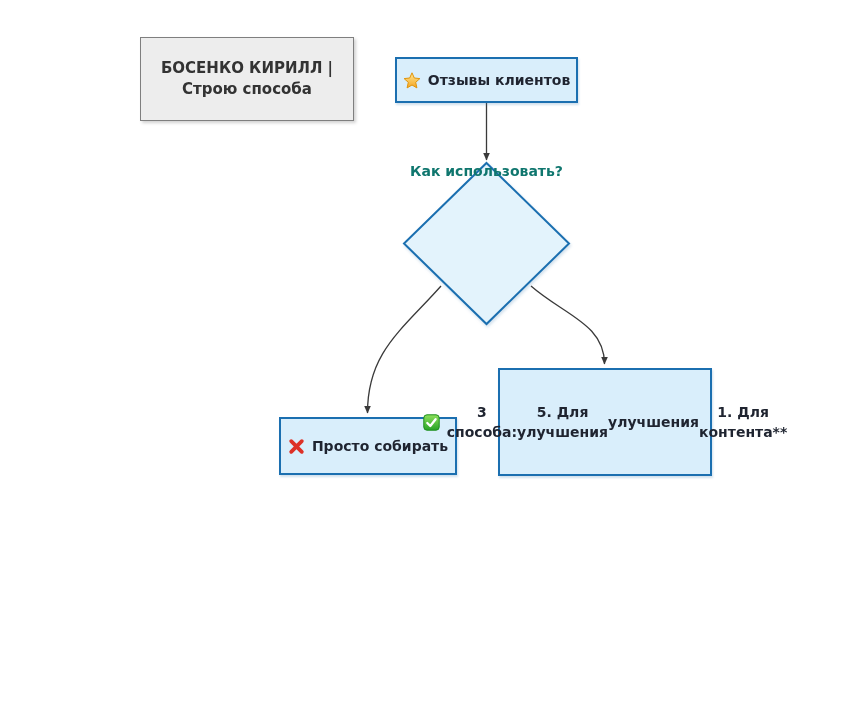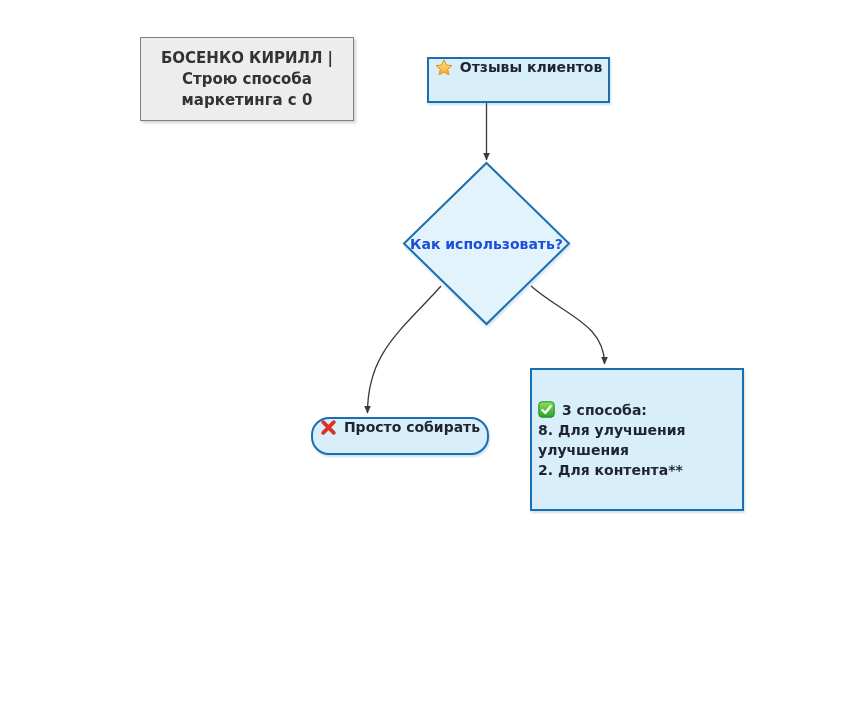--- a/index.html
+++ b/index.html
@@ -13,31 +13,29 @@
   .edge-layer{position:absolute;left:0;top:0;width:852px;height:720px;}
   .node{
     position:absolute;
     box-sizing:border-box;
     background:#d9eefb;
     border:2px solid #1b6fb0;
     color:#1f2430;
     font-size:14px;
     font-weight:bold;
     display:flex;
-    align-items:flex-start;
+    align-items:center;
     justify-content:center;
     gap:7px;
     box-shadow:1px 2px 2px rgba(70,130,180,0.25);
-    margin-left:32px;
   }
   .node-start{left:395px;top:57px;width:183px;height:46px;}
-  .node-wrong{left:279px;top:417px;width:178px;height:38px;border-radius:18px;}
+  .node-wrong{left:279px;top:417px;width:178px;height:58px;}
   .node-ways{
-    left:498px;top:368px;width:214px;height:143px;
-    flex-direction:column;
+    left:498px;top:368px;width:214px;height:108px;
     gap:0;
     line-height:20px;
     padding:4px 6px;
     text-align:center;
   }
   .ways-header{display:flex;align-items:center;justify-content:center;gap:7px;}
   .author-card{
     position:absolute;
     left:140px;top:37px;width:214px;height:84px;
     box-sizing:border-box;
@@ -49,22 +47,22 @@
     font-weight:bold;
     line-height:21px;
     text-align:center;
     display:flex;
     flex-direction:column;
     justify-content:center;
   }
   .decision-label{
     position:absolute;
     left:404px;top:163px;width:165px;height:161px;
-    display:flex;align-items:center;justify-content:center;
-    color:#1d4ed8;font-size:14px;font-weight:bold;
+    display:flex;justify-content:center;
+    color:#0f766e;font-size:14px;font-weight:bold;
     text-align:center;
   }
   .diamond-poly{filter:drop-shadow(1px 2px 1.5px rgba(70,130,180,0.25));}
   .icon{display:inline-block;flex:0 0 auto;}
 </style>
 </head>
 <body>
 
 <div class="canvas">
 
@@ -86,21 +84,20 @@
     <path d="M 486.5 103 L 486.5 160" fill="none" stroke="#3a3a3a" stroke-width="1.3" marker-end="url(#arr)"></path>
     <path d="M 441 286 C 402 330, 367.5 352, 367.5 413" fill="none" stroke="#3a3a3a" stroke-width="1.3" marker-end="url(#arr)"></path>
     <path d="M 531 286 C 564 315, 604.5 324, 604.5 364" fill="none" stroke="#3a3a3a" stroke-width="1.3" marker-end="url(#arr)"></path>
 
     <polygon class="diamond-poly" points="486.5,163 569,243.5 486.5,324 404,243.5" fill="#e3f3fc" stroke="#1b6fb0" stroke-width="2"></polygon>
   </svg>
 
   <div class="author-card">
     <div>БОСЕНКО КИРИЛЛ |</div>
     <div>Строю способа</div>
-    <div>маркетинга с 0</div>
   </div>
 
   <div class="node node-start">
     <svg class="icon" width="18" height="17" viewBox="0 0 18 17">
       <path d="M9 0.8 L11.3 6 L16.9 6.6 L12.7 10.3 L13.9 15.9 L9 13 L4.1 15.9 L5.3 10.3 L1.1 6.6 L6.7 6 Z" fill="url(#goldGrad)" stroke="#e0940b" stroke-width="1" stroke-linejoin="round"></path>
     </svg>
     <span>Отзывы клиентов</span>
   </div>
 
   <div class="decision-label">
@@ -115,18 +112,18 @@
   </div>
 
   <div class="node node-ways">
     <div class="ways-header">
       <svg class="icon" width="17" height="17" viewBox="0 0 17 17">
         <rect x="0.8" y="0.8" width="15.4" height="15.4" rx="3.2" fill="url(#greenGrad)" stroke="#1d8f1d" stroke-width="1"></rect>
         <path d="M4.3 9 L7.3 12 L12.6 5.2" stroke="#ffffff" stroke-width="2.3" fill="none" stroke-linecap="round" stroke-linejoin="round"></path>
       </svg>
       <span>3 способа:</span>
     </div>
-    <div>8. Для улучшения</div>
+    <div>5. Для улучшения</div>
     <div>улучшения</div>
-    <div>2. Для контента**</div>
+    <div>1. Для контента**</div>
   </div>
 
 </div>
 
 </body></html>

